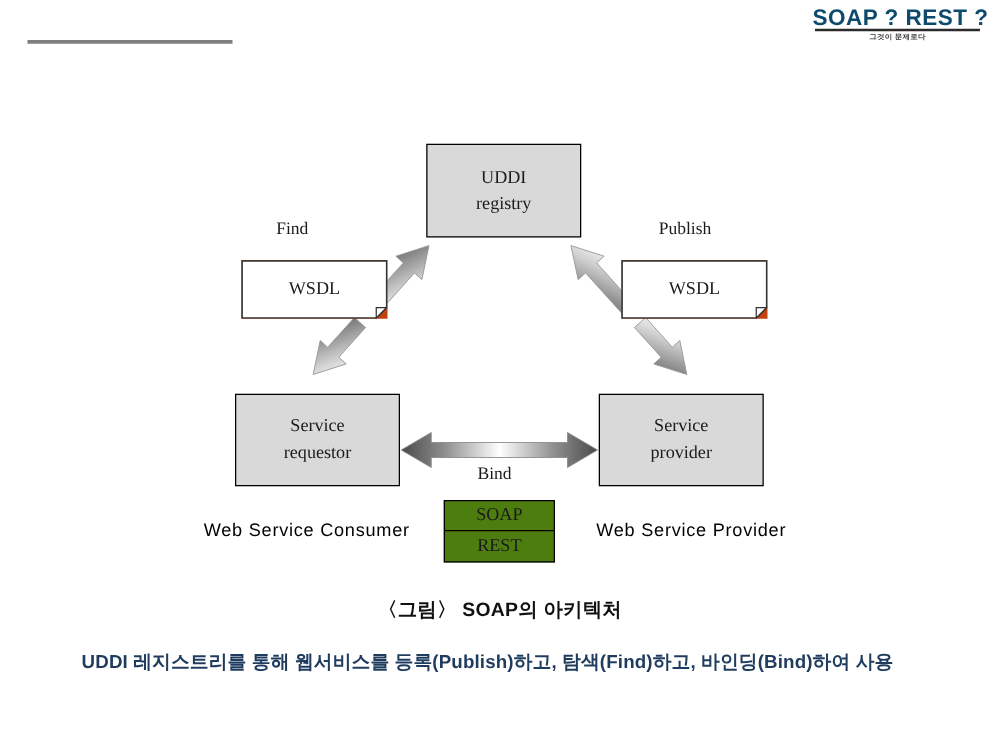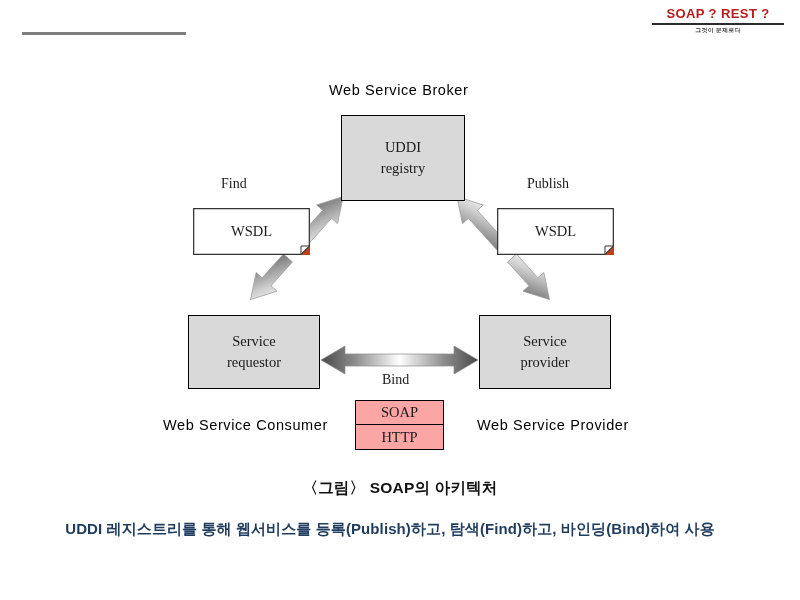--- a/index.html
+++ b/index.html
@@ -43,23 +43,23 @@
   }
 
   .brand {
     position: absolute;
     right: 14px;
     top: 6px;
     width: 136px;
     text-align: center;
   }
   .brand-title {
-    font-size: 13px;
+    font-size: 18px;
     font-weight: bold;
-    color: #b91c1c;
+    color: #0c4a6e;
     letter-spacing: 0.4px;
     line-height: 16px;
     white-space: nowrap;
   }
   .brand-rule {
     height: 2px;
     background: #2b2b2b;
     margin: 1px 2px 0 2px;
   }
   .brand-sub {
@@ -124,21 +124,21 @@
     font-family: "Liberation Serif", serif;
     font-size: 14.5px;
     color: #1a1a1a;
     z-index: 2;
   }
 
   
   .stack {
     position: absolute;
     border: 1.4px solid #000000;
-    background: #fca5a5;
+    background: #4d7c0f;
     box-sizing: border-box;
   }
   .stack-row {
     height: 50%;
     box-sizing: border-box;
     display: flex;
     align-items: center;
     justify-content: center;
     font-family: "Liberation Serif", serif;
     font-size: 14.5px;
@@ -247,23 +247,22 @@
 
     <g transform="translate(512,258) rotate(48)">
       <polygon points="0,-6 32,-6 32,-14 56,0 32,14 32,6 0,6" fill="url(#gradDownRight)" stroke="#9a9a9a" stroke-width="0.7"></polygon>
     </g>
 
     <g transform="translate(321,360)">
       <polygon points="0,0 24,-14 24,-6 133,-6 133,-14 157,0 133,14 133,6 24,6 24,14" fill="url(#gradBind)" stroke="#8a8a8a" stroke-width="0.7"></polygon>
     </g>
   </svg>
 
-  <div class="node-label" style="left:329px; top:82px;">Web Service Broker</div>
-
-  <div class="gray-box" style="left:341px; top:115px; width:124px; height:86px;">
+
+  <div class="gray-box" style="left:341px; top:115px; width:124px; height:75px;">
     <div>UDDI</div>
     <div>registry</div>
   </div>
 
   <div class="serif-label" style="left:221px; top:176px;">Find</div>
 
   <div class="doc-box" style="left:193px; top:208px; width:117px; height:47px;">
     <svg width="117" height="47" viewBox="0 0 117 47">
       <path d="M0.7,0.7 L116.3,0.7 L116.3,38 L108,46.3 L0.7,46.3 Z" fill="#ffffff" stroke="#333333" stroke-width="1.2"></path>
       <path d="M116.3,38 L108,38 L108,46.3 Z" fill="#ffffff" stroke="#333333" stroke-width="1"></path>
@@ -293,20 +292,20 @@
   </div>
   <div class="node-label" style="left:477px; top:417px;">Web Service Provider</div>
 
   <div class="serif-label" style="left:382px; top:372px;">Bind</div>
 
   <div class="stack" style="left:355px; top:400px; width:89px; height:50px;">
     <div class="stack-row top">
       <span>SOAP</span>
     </div>
     <div class="stack-row">
-      <span>HTTP</span>
+      <span>REST</span>
     </div>
   </div>
 
   <div class="figure-caption">〈그림〉 SOAP의 아키텍처</div>
   <div class="blue-caption">UDDI 레지스트리를 통해 웹서비스를 등록(Publish)하고, 탐색(Find)하고, 바인딩(Bind)하여 사용</div>
 
 </div>
 
 </body></html>

